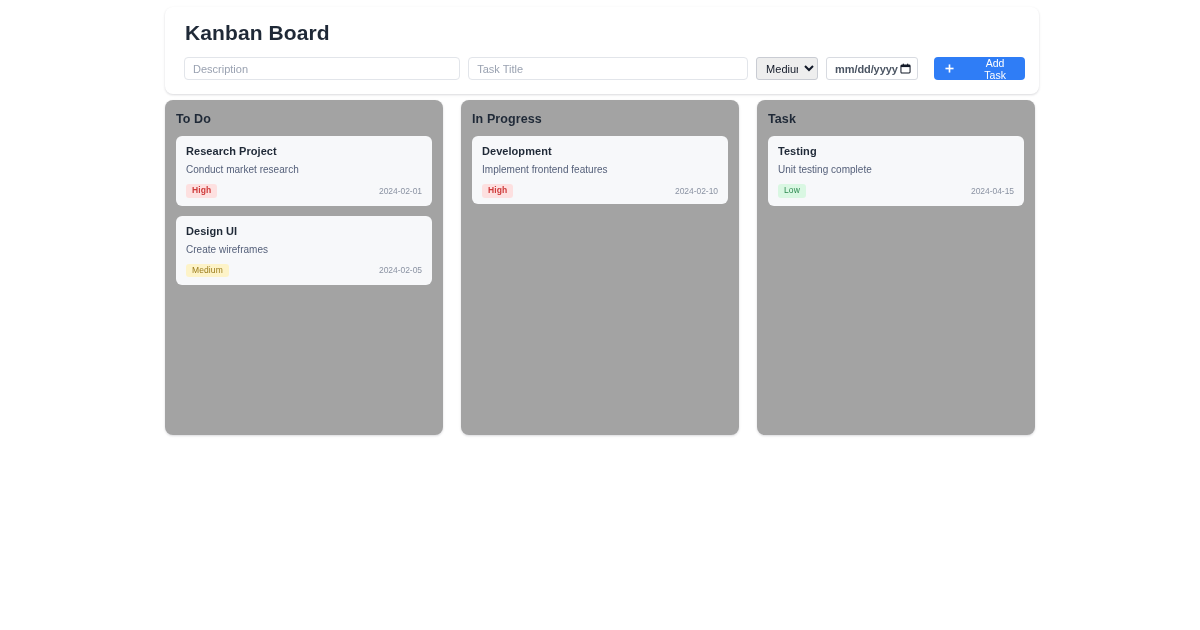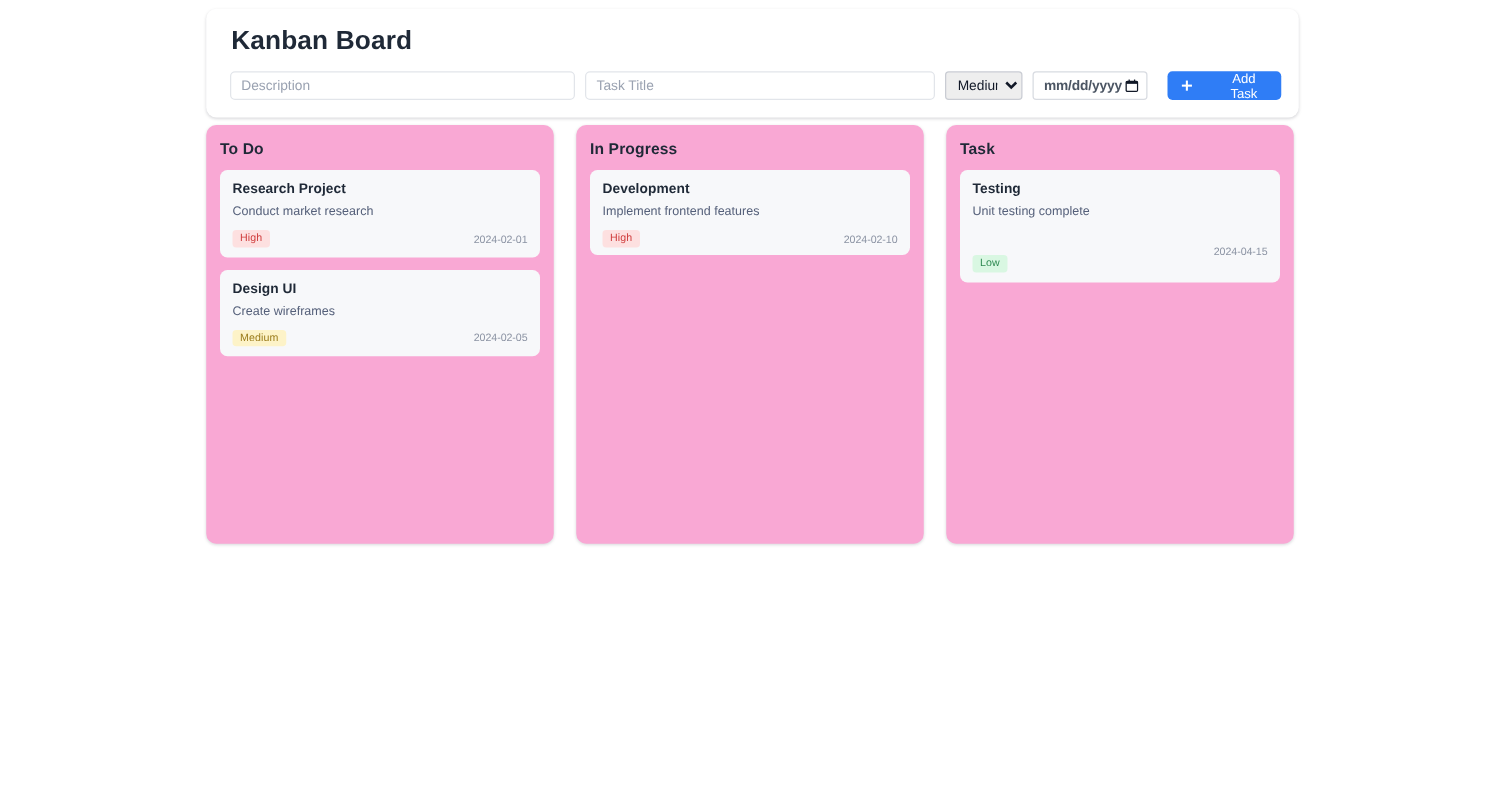--- a/index.html
+++ b/index.html
@@ -122,21 +122,21 @@
     left: 165px;
     top: 100px;
     width: 870px;
     display: flex;
     gap: 18px;
   }
 
   .column {
     width: 278px;
     min-height: 335px;
-    background: #f9a8d4;
+    background: #a3a3a3;
     border-radius: 8px;
     box-shadow: 0 1px 3px rgba(16, 24, 40, 0.10), 0 1px 2px rgba(16, 24, 40, 0.06);
     padding: 10px 11px 12px 11px;
   }
 
   .column-title {
     font-size: 12.5px;
     font-weight: bold;
     color: #1f2937;
     margin: 2px 0 10px 0;
@@ -173,23 +173,23 @@
   }
 
   .badge {
     display: inline-block;
     font-size: 8.5px;
     border-radius: 3px;
     padding: 2px 6px 3px 6px;
     line-height: 1;
     letter-spacing: 0.1px;
   }
-  .badge-high   { background: #fde0e0; color: #cf3b3b; }
+  .badge-high   { background: #fde0e0; color: #cf3b3b; font-weight: bold; }
   .badge-medium { background: #fdf3c8; color: #9a7b1a; }
-  .badge-low    { background: #d9f7e2; color: #2f8a52; margin-top: 20px; }
+  .badge-low    { background: #d9f7e2; color: #2f8a52; }
 
   .card-date {
     font-size: 8.5px;
     color: #8b93a3;
     letter-spacing: -0.05px;
   }
 </style>
 </head>
 <body>
 

